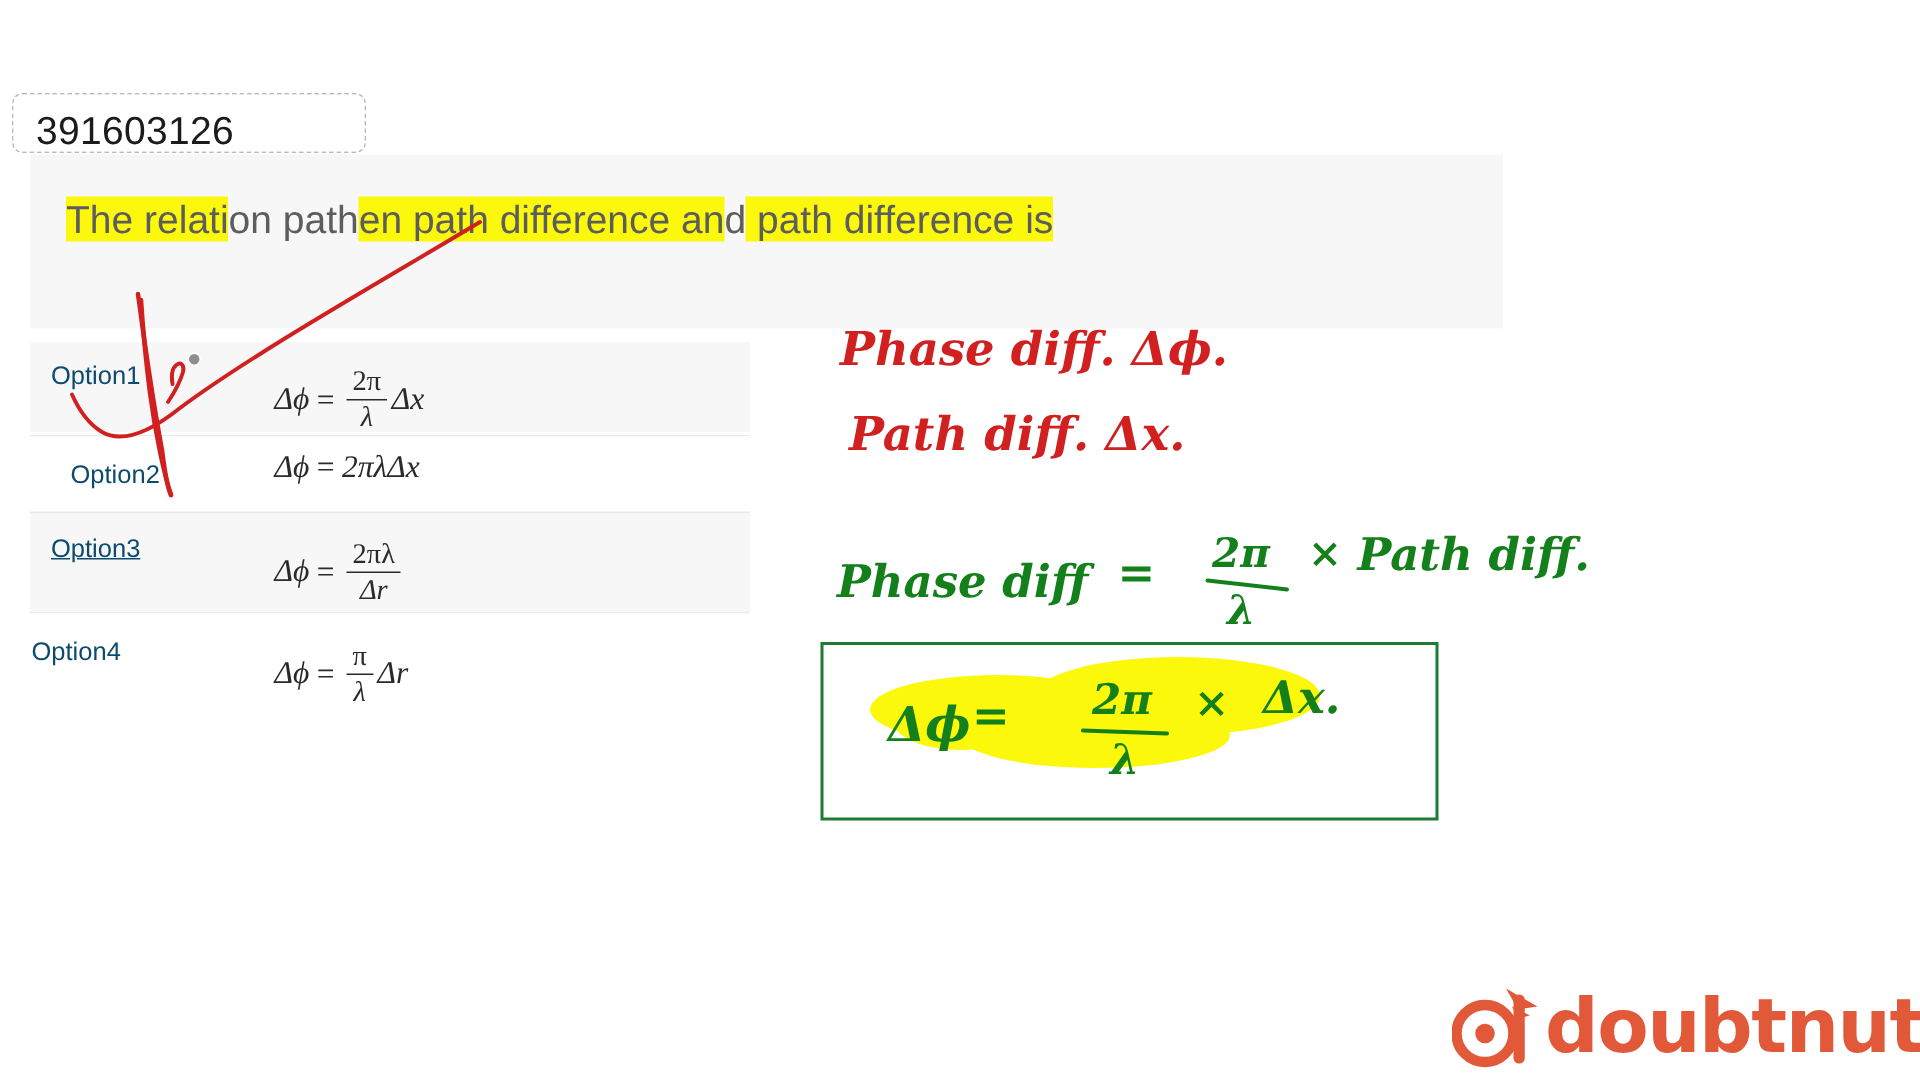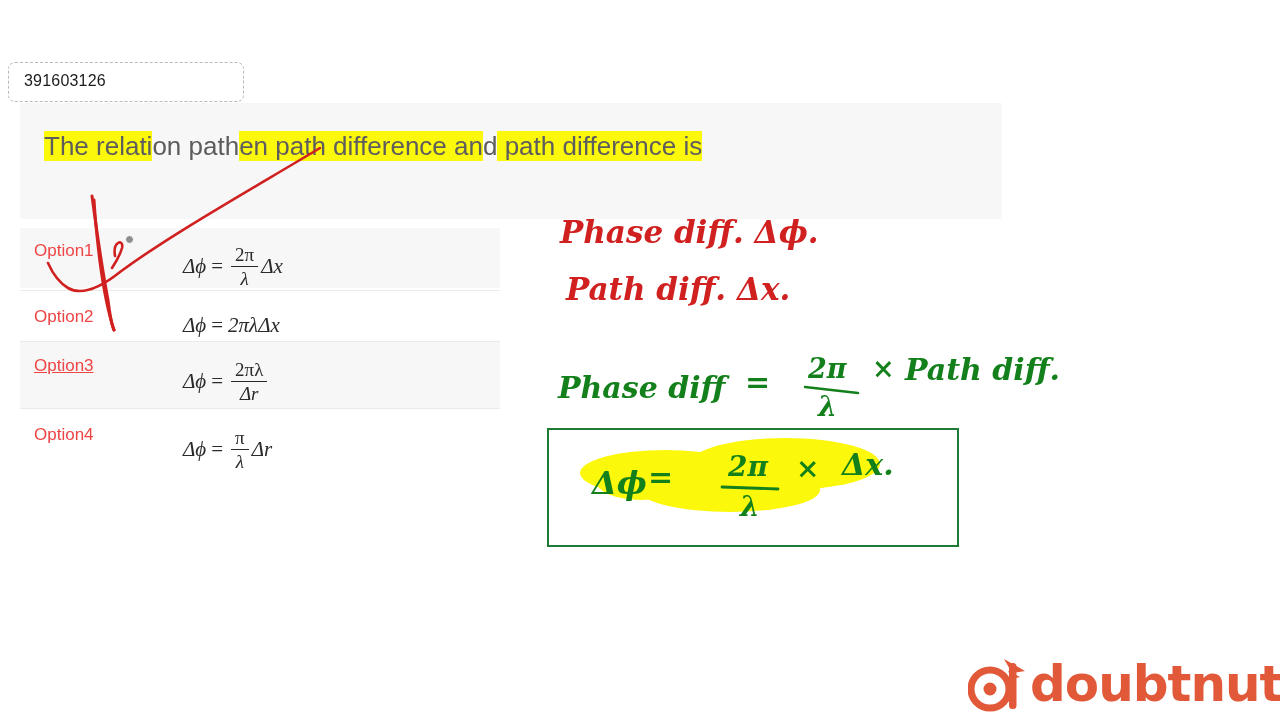--- a/index.html
+++ b/index.html
@@ -30,21 +30,21 @@
     height: 40px;
     border: 1px dashed #b9b9b9;
     border-radius: 7px;
     background: #ffffff;
     box-sizing: border-box;
   }
   .id-chip-text {
     position: absolute;
     left: 15px;
     top: 9px;
-    font-size: 16px;
+    font-size: 26px;
     color: #1b1b1b;
     letter-spacing: 0.2px;
     font-family: "Liberation Sans", sans-serif;
   }
 
   
   .question-band {
     position: absolute;
     left: 20px;
     top: 103px;
@@ -77,21 +77,21 @@
   .opt-sep {
     position: absolute;
     left: 20px;
     width: 480px;
     height: 1px;
     background: #eaeaea;
   }
   .opt-label {
     position: absolute;
     font-size: 17px;
-    color: #ef4444;
+    color: #0c4a6e;
     font-family: "Liberation Sans", sans-serif;
   }
   .opt-formula {
     position: absolute;
     font-family: "Liberation Serif", serif;
     color: #2a2a2a;
     font-size: 21px;
     white-space: nowrap;
   }
   .mi { font-style: italic; }
@@ -210,29 +210,29 @@
 
   <div class="opt-row plain" style="top:291px; width:480px; height:50px;"></div>
   <div class="opt-sep" style="top:341px;"></div>
 
   <div class="opt-row shaded" style="top:342px; width:480px; height:66px;"></div>
   <div class="opt-sep" style="top:408px;"></div>
 
   <div class="opt-row plain" style="top:409px; width:480px; height:62px;"></div>
 
   <span class="opt-label" style="left:34px; top:241px;">Option1</span>
-  <span class="opt-label" style="left:34px; top:307px;">Option2</span>
+  <span class="opt-label" style="left:47px; top:307px;">Option2</span>
   <span class="opt-label" style="left:34px; top:356px;text-decoration:underline;">Option3</span>
-  <span class="opt-label" style="left:34px; top:425px;">Option4</span>
+  <span class="opt-label" style="left:21px; top:425px;">Option4</span>
 
   <div class="opt-formula" style="left:183px; top:245px;">
     <span class="mi">Δϕ</span><span class="eqsp">=</span><span class="frac"><span class="num mup">2π</span><span class="den mi">λ</span></span><span class="mi">Δx</span>
   </div>
 
-  <div class="opt-formula" style="left:183px; top:313px;">
+  <div class="opt-formula" style="left:183px; top:299px;">
     <span class="mi">Δϕ</span><span class="eqsp">=</span><span class="mi">2πλΔx</span>
   </div>
 
   <div class="opt-formula" style="left:183px; top:360px;">
     <span class="mi">Δϕ</span><span class="eqsp">=</span><span class="frac"><span class="num mup">2πλ</span><span class="den mi">Δr</span></span><span class="mi"></span>
   </div>
 
   <div class="opt-formula" style="left:183px; top:428px;">
     <span class="mi">Δϕ</span><span class="eqsp">=</span><span class="frac"><span class="num mup">π</span><span class="den mi">λ</span></span><span class="mi">Δr</span>
   </div>

